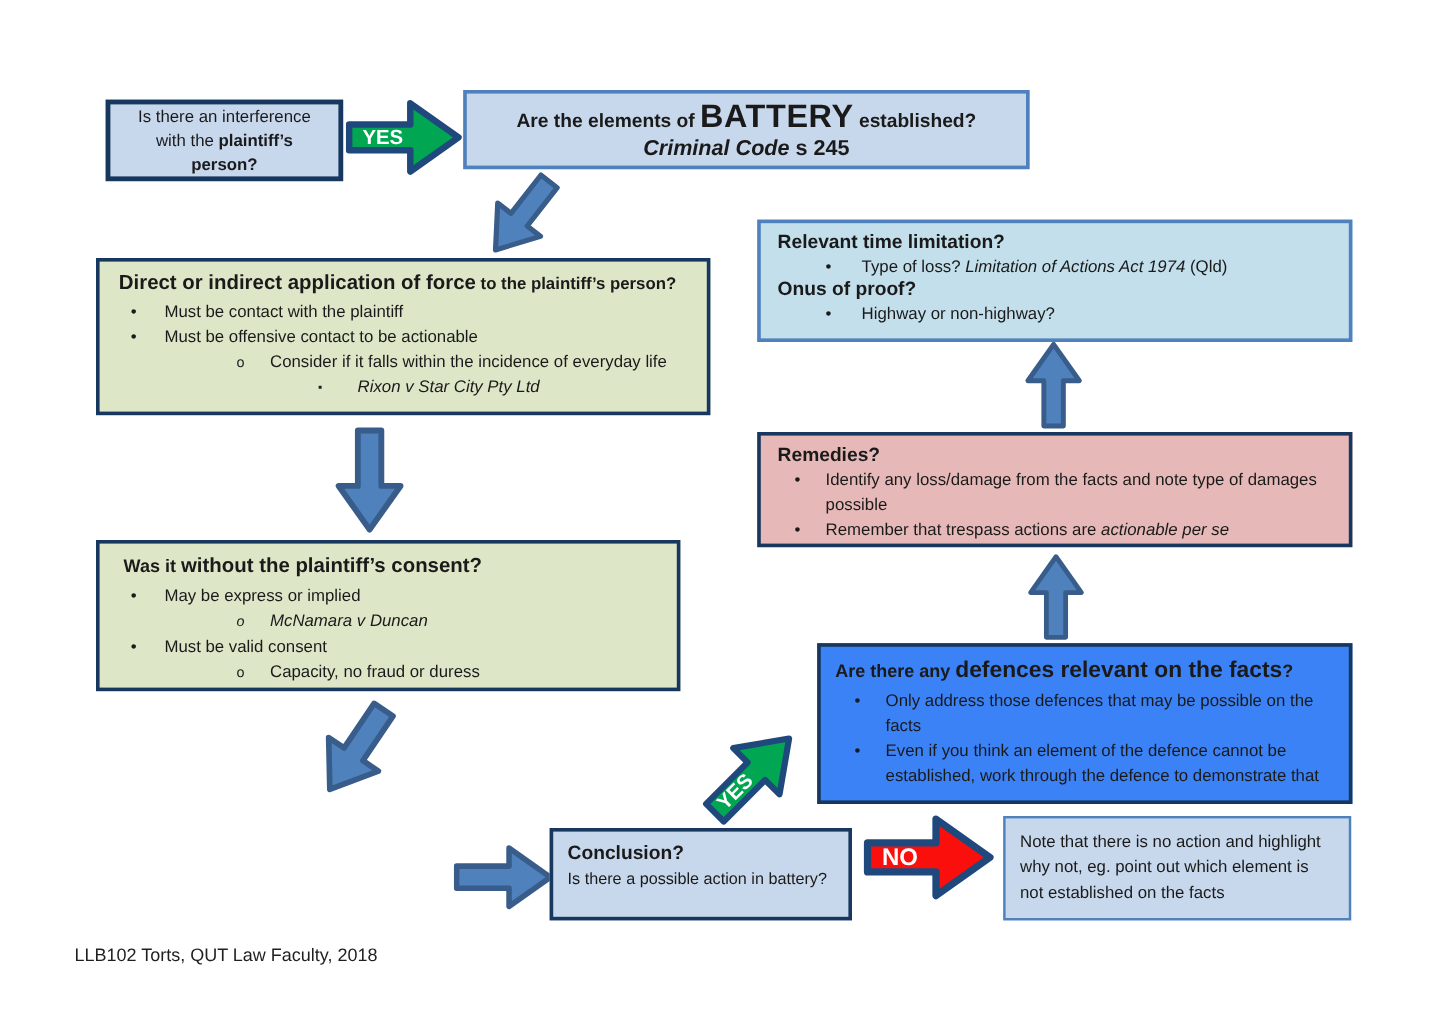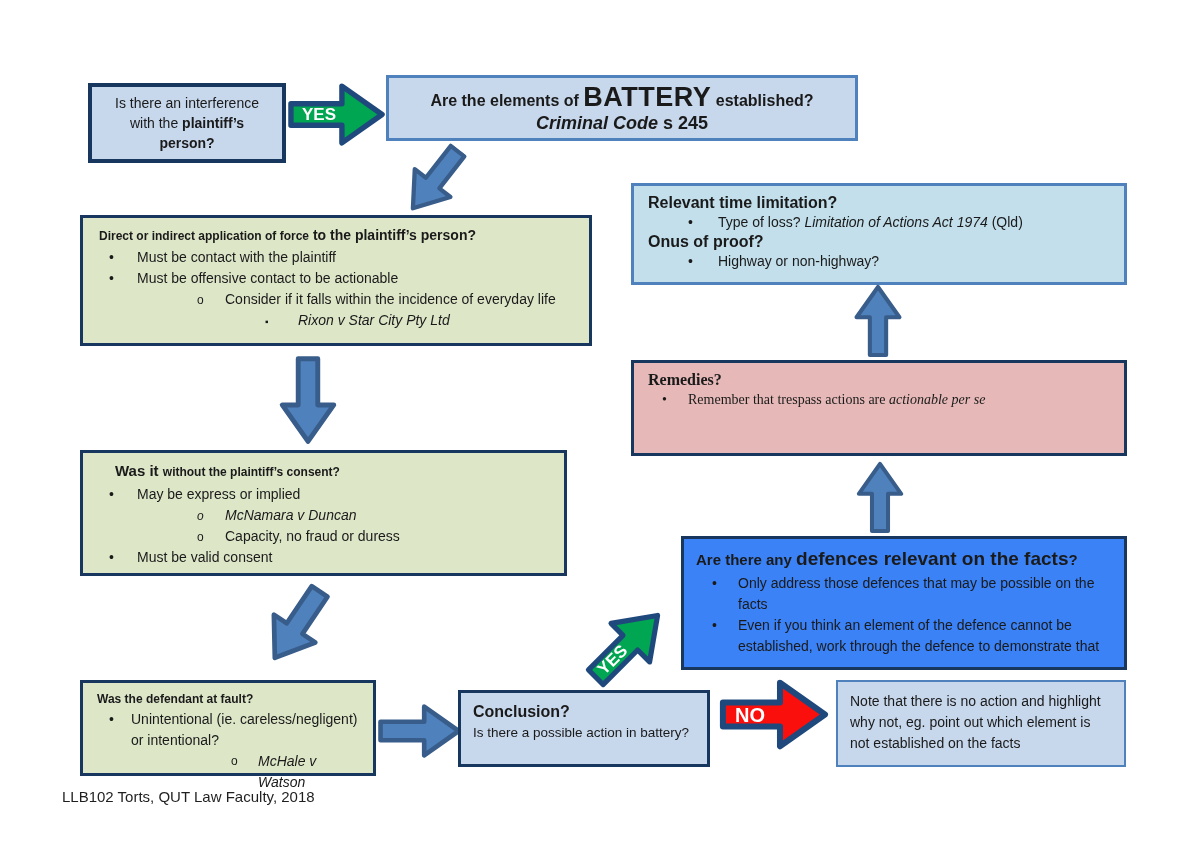--- a/index.html
+++ b/index.html
@@ -18,21 +18,21 @@
   .b-mid{border:3px solid #4f81bd;}
   .b-mid-thin{border:2px solid #4f81bd;}
 
   .center-box{display:flex;flex-direction:column;justify-content:center;align-items:center;text-align:center;}
   .pad{padding:7px 12px;}
 
   .t-bold{font-weight:bold;}
   .t-ital{font-style:italic;}
   .t-bold-ital{font-weight:bold;font-style:italic;}
 
-  .title-lg{font-weight:bold;font-size:12px;}
+  .title-lg{font-weight:bold;font-size:17px;}
   .title-md{font-weight:bold;font-size:16px;}
   .title-sm{font-weight:bold;font-size:14px;}
   .big-word{font-weight:bold;font-size:27px;letter-spacing:.5px;}
 
   .body-txt{font-size:14px;line-height:1.45;}
 
   
   .li{position:relative;font-size:14px;line-height:21px;}
   .l1{padding-left:44px;}
   .l1::before{content:"\2022";position:absolute;left:16px;}
@@ -49,21 +49,21 @@
   .arr svg{display:block;width:100%;height:100%;}
   .arr-label{position:absolute;color:#ffffff;font-weight:bold;
              font-family:"Liberation Sans",sans-serif;}
   .footer{position:absolute;left:62px;top:788px;font-size:15px;color:#1f1f1f;}
 </style>
 </head>
 <body>
 
 <div id="canvas">
 
-  <div class="box f-blue b-navy-thick center-box pad" style="left:88px;top:83px;width:198px;height:80px;">
+  <div class="box f-blue b-navy-thick center-box pad" style="left:88px;top:83px;width:198px;height:68px;">
     <div class="body-txt" style="font-size:14px;">
       <span>Is there an interference with the </span><span class="t-bold">plaintiff’s person?</span>
     </div>
   </div>
 
   <div class="arr" style="left:288px;top:71px;width:98px;height:87px;">
     <svg viewBox="0 0 100 72">
       <path d="M3 25 H55 V7 L96 36 L55 65 V47 H3 Z" fill="#00a651" stroke="#1f497d" stroke-width="5.5" stroke-linejoin="round"></path>
     </svg>
     <span class="arr-label" style="left:14px;top:50%;transform:translateY(-50%);font-size:17px;">YES</span>
@@ -102,41 +102,42 @@
     <div class="title-md" style="margin-left:2px;">Onus of proof?</div>
     <div class="li lt">Highway or non-highway?</div>
   </div>
 
   <div class="arr" style="left:846px;top:284px;width:64px;height:74px;">
     <svg viewBox="0 0 72 100">
       <path d="M36 4 L65 45 H47 V96 H25 V45 H7 Z" fill="#4f81bd" stroke="#385d8a" stroke-width="5.5" stroke-linejoin="round"></path>
     </svg>
   </div>
 
-  <div class="box f-pink b-navy" style="left:631px;top:360px;width:496px;height:96px;padding:8px 12px;font-family:Liberation Serif, serif;">
+  <div class="box f-pink b-navy" style="left:631px;top:360px;width:496px;height:96px;padding:8px 12px;">
     <div class="title-md" style="margin-left:2px;">Remedies?</div>
+    <div class="li lr">Identify any loss/damage from the facts and note type of damages possible</div>
     <div class="li lr">
       <span>Remember that trespass actions are </span><span class="t-ital">actionable per se</span>
     </div>
   </div>
 
   <div class="arr" style="left:276px;top:352px;width:64px;height:97px;">
     <svg viewBox="0 0 72 100">
       <path d="M25 3 H47 V55 H65 L36 96 L7 55 H25 Z" fill="#4f81bd" stroke="#385d8a" stroke-width="5.5" stroke-linejoin="round"></path>
     </svg>
   </div>
 
   <div class="box f-green b-navy" style="left:80px;top:450px;width:487px;height:126px;padding:9px 10px;">
-    <div style="margin-left:22px;margin-bottom:4px;">
+    <div style="margin-left:10px;margin-bottom:4px;">
       <span class="title-sm" style="font-size:15px;">Was it </span><span class="title-lg">without the plaintiff’s consent?</span>
     </div>
     <div class="li l1">May be express or implied</div>
     <div class="li l2 t-ital">McNamara v Duncan</div>
+    <div class="li l1">Must be valid consent</div>
     <div class="li l2">Capacity, no fraud or duress</div>
-    <div class="li l1">Must be valid consent</div>
   </div>
 
   <div class="arr" style="left:849px;top:461px;width:62px;height:73px;">
     <svg viewBox="0 0 72 100">
       <path d="M36 4 L65 45 H47 V96 H25 V45 H7 Z" fill="#4f81bd" stroke="#385d8a" stroke-width="5.5" stroke-linejoin="round"></path>
     </svg>
   </div>
 
   <div class="box f-purple b-navy" style="left:681px;top:536px;width:446px;height:134px;padding:9px 12px;">
     <div style="margin-bottom:3px;">
@@ -152,28 +153,20 @@
     </svg>
   </div>
 
   <div class="arr" style="left:580px;top:602px;width:94px;height:88px;transform:rotate(-45deg);">
     <svg viewBox="0 0 100 72">
       <path d="M3 25 H55 V7 L96 36 L55 65 V47 H3 Z" fill="#00a651" stroke="#1f497d" stroke-width="5.5" stroke-linejoin="round"></path>
     </svg>
     <span class="arr-label" style="left:10px;top:50%;transform:translateY(-50%);font-size:17px;">YES</span>
   </div>
 
-  <div class="box f-green b-navy" style="left:80px;top:680px;width:296px;height:96px;padding:9px 10px;">
-    <div class="title-lg" style="margin-left:4px;margin-bottom:3px;">Was the defendant at fault?</div>
-    <div class="li l1" style="padding-left:38px;">Unintentional (ie. careless/negligent) or intentional?</div>
-    <div class="li t-ital" style="padding-left:165px;position:relative;">
-      <span style="position:absolute;left:138px;font-style:normal;font-size:12px;">o</span>
-      <span>McHale v Watson</span>
-    </div>
-  </div>
 
   <div class="arr" style="left:378px;top:700px;width:84px;height:62px;">
     <svg viewBox="0 0 100 72">
       <path d="M3 25 H55 V7 L96 36 L55 65 V47 H3 Z" fill="#4f81bd" stroke="#385d8a" stroke-width="5.5" stroke-linejoin="round"></path>
     </svg>
   </div>
 
   <div class="box f-blue b-navy" style="left:458px;top:690px;width:252px;height:77px;padding:10px 12px;">
     <div class="title-md">Conclusion?</div>
     <div style="font-size:13.5px;margin-top:4px;">Is there a possible action in battery?</div>

